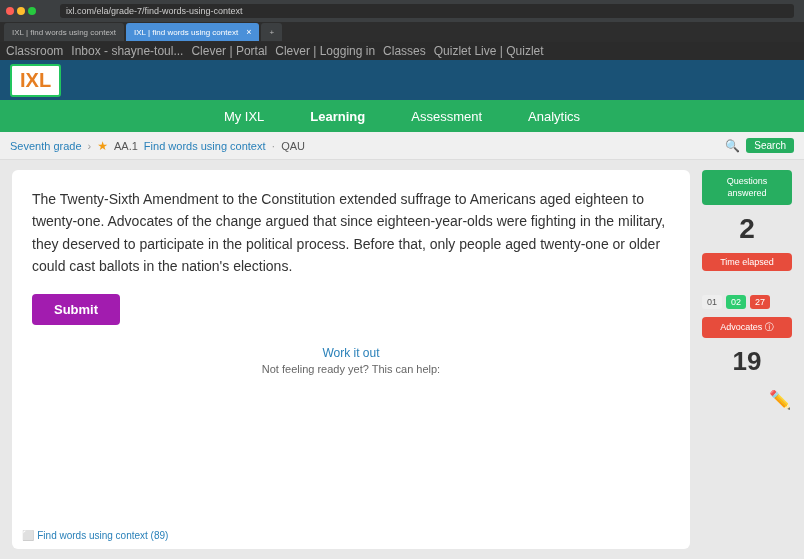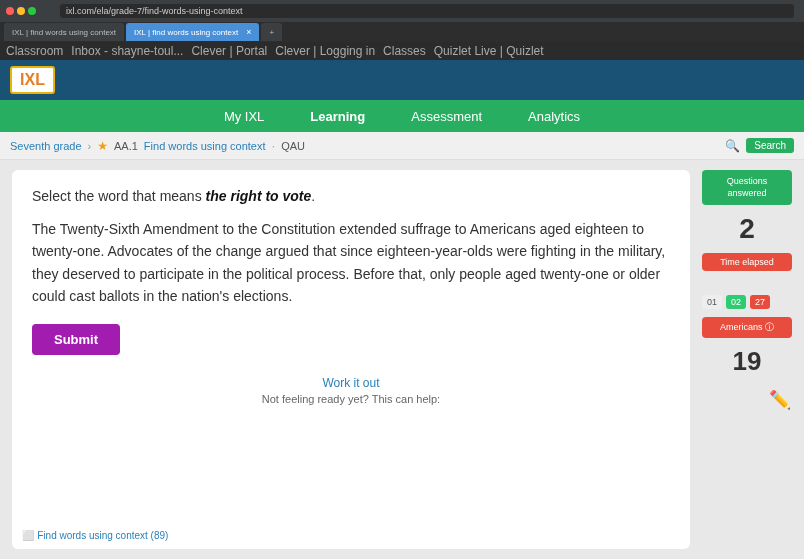--- a/index.html
+++ b/index.html
@@ -87,24 +87,24 @@
       height: 40px;
       display: flex;
       align-items: center;
       padding: 0 10px;
       gap: 10px;
     }
     .ixl-logo {
       background: white;
       color: #1a5276;
       font-weight: bold;
-      font-size: 16px;
+      font-size: 20px;
       padding: 3px 8px;
       border-radius: 3px;
-      border: 2px solid #eab308;
+      border: 2px solid #22c55e;
       text-align: center;
     }
     .ixl-logo span {
       color: #e67e22;
     }
 
     
     .nav-bar {
       background: #27ae60;
       height: 32px;
@@ -359,23 +359,20 @@
   <span class="breadcrumb-text">QAU</span>
   <div style="margin-left:auto; display:flex; gap:6px; align-items:center;">
     <span style="font-size:12px; color:#666;">🔍</span>
     <button class="search-btn" style="background:#27ae60; color:white; border:none; border-radius:3px; padding:2px 8px; font-size:10px; cursor:pointer;">Search</button>
   </div>
 </div>
 
 <div class="main-content">
 
   <div class="question-panel">
-    <p class="question-title">
-      <span>Select the word that means </span><em>the right to vote</em><span>.</span>
-    </p>
 
     <p class="question-text">The Twenty-Sixth Amendment to the Constitution extended suffrage to Americans aged eighteen to twenty-one. Advocates of the change argued that since eighteen-year-olds were fighting in the military, they deserved to participate in the political process. Before that, only people aged twenty-one or older could cast ballots in the nation's elections.</p>
 
     <button class="submit-btn">Submit</button>
 
     <div class="work-it-out">
       <a class="work-it-out-link">Work it out</a>
       <p class="work-it-out-sub">Not feeling ready yet? This can help:</p>
     </div>
 
@@ -403,21 +400,21 @@
       </div>
       <div class="stat-item correct">
         <span>02</span>
       </div>
       <div class="stat-item wrong">
         <span>27</span>
       </div>
     </div>
 
     <div class="smart-score-box">
-      <span>Americans</span>
+      <span>Advocates</span>
       <span style="font-size:9px;">ⓘ</span>
     </div>
 
     <div class="smart-score-num">19</div>
 
     <div class="pencil-icon">✏️</div>
   </div>
 
 </div>
 

